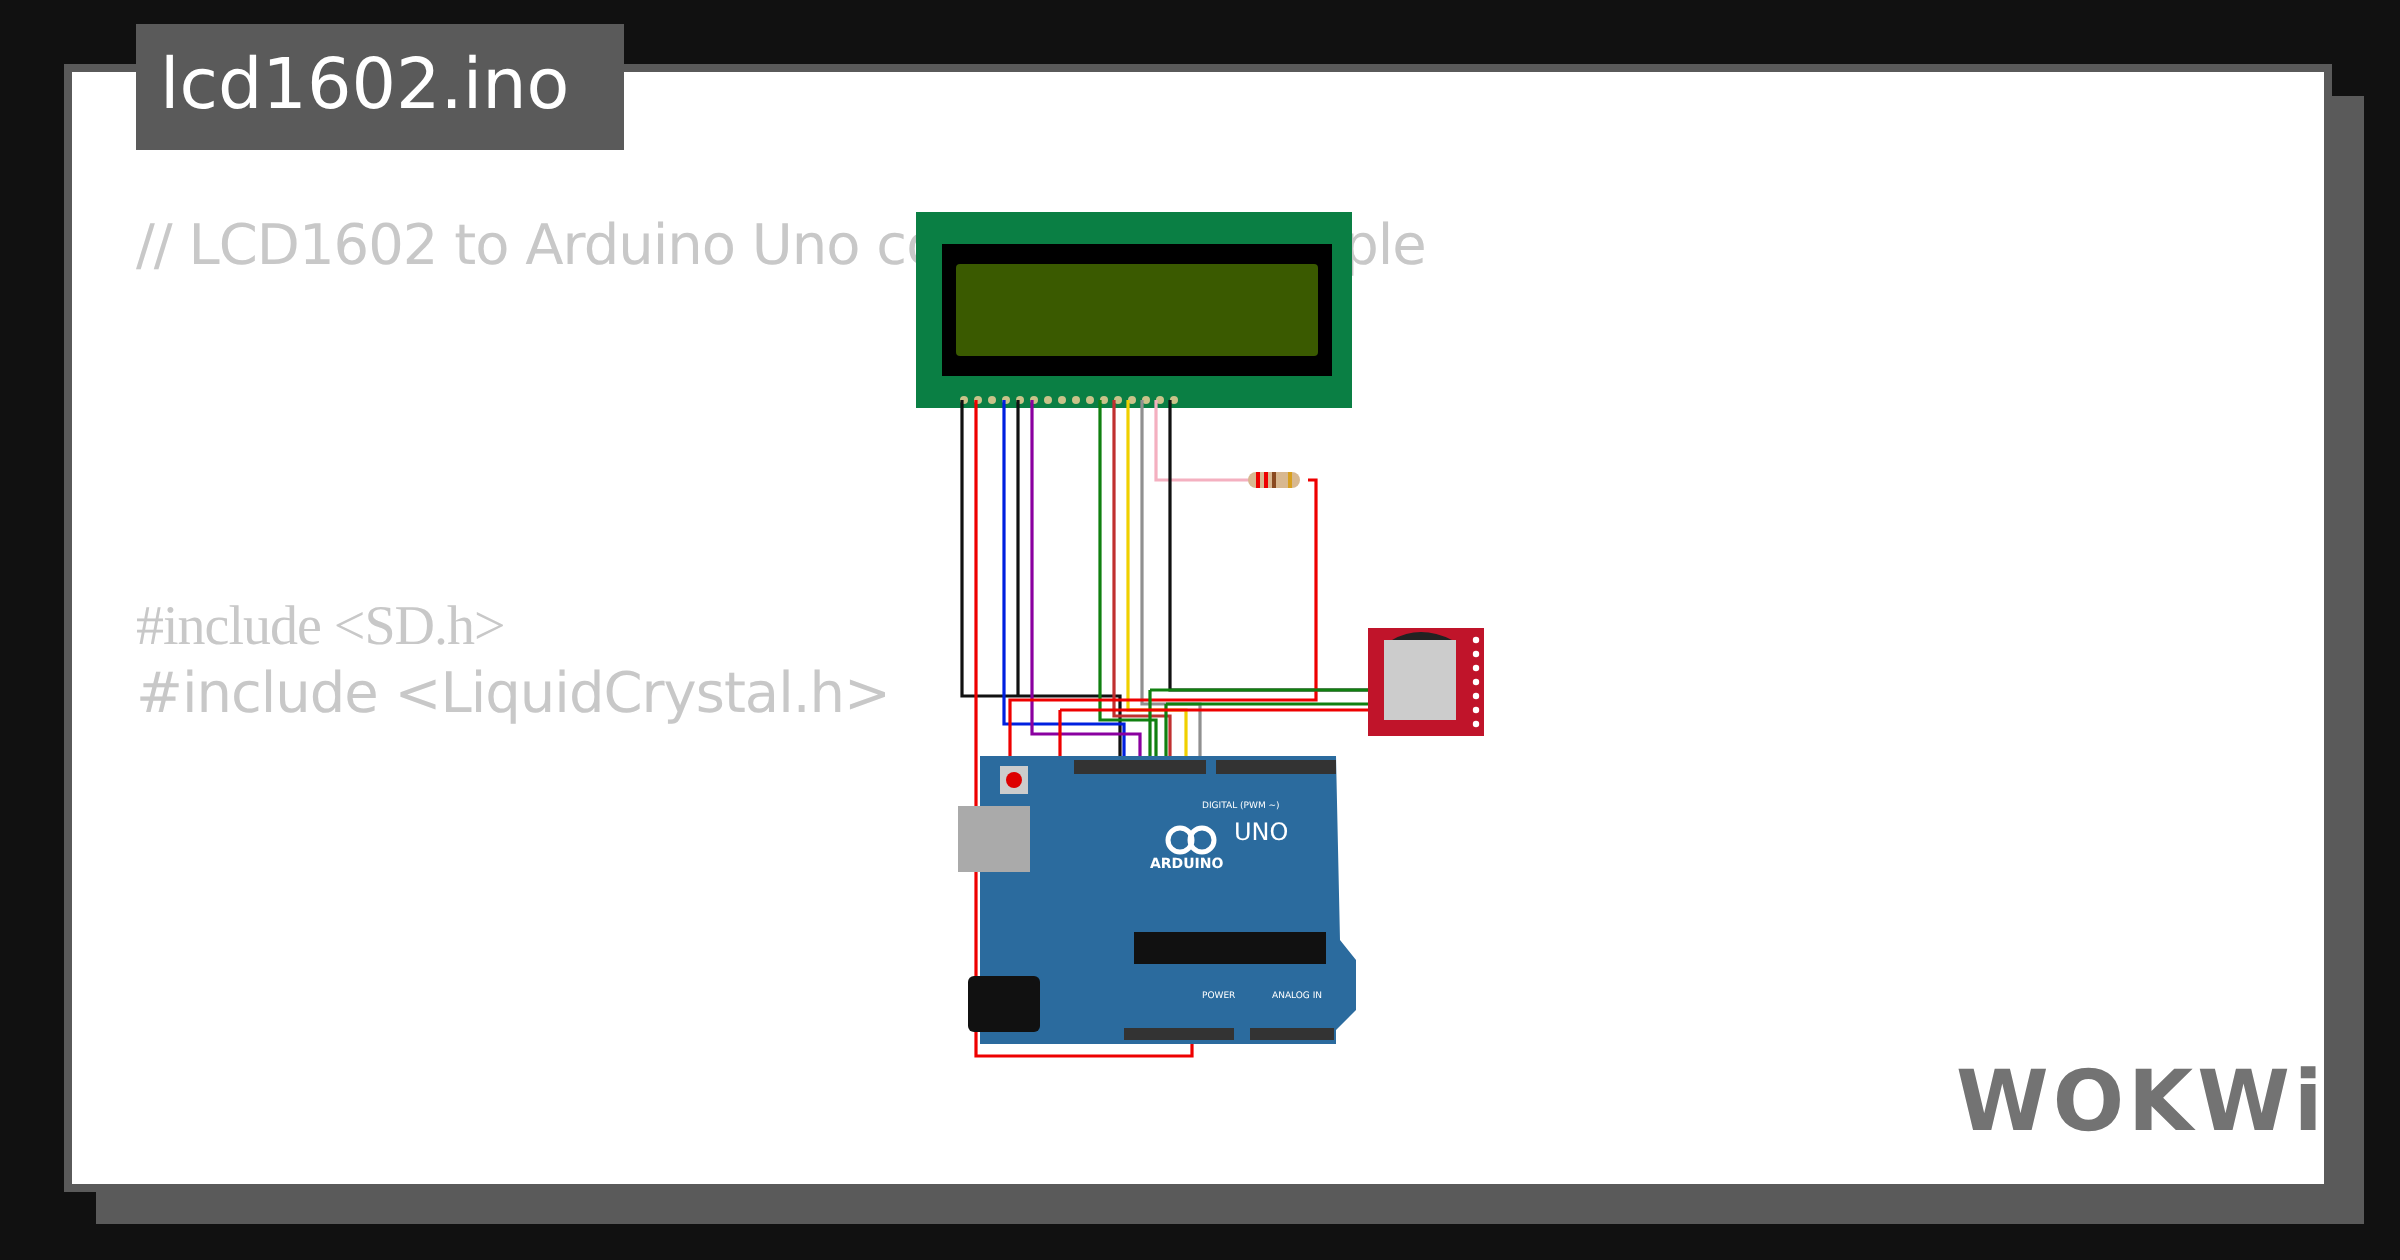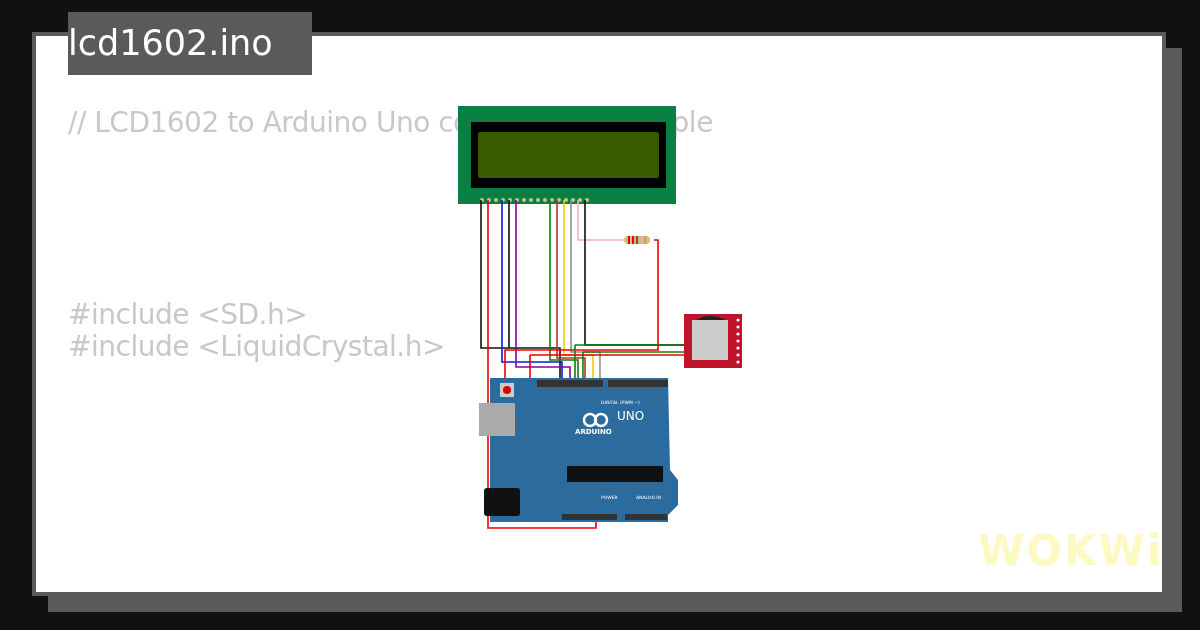--- a/index.html
+++ b/index.html
@@ -1,33 +1,33 @@
 <!DOCTYPE html>
 <html><head>
 <meta charset="utf-8">
 <style>
   html,body{margin:0;padding:0;}
   body{width:1200px;height:630px;background:#111111;position:relative;overflow:hidden;font-family:"DejaVu Sans",sans-serif;}
   .shadow{position:absolute;left:48px;top:48px;width:1134px;height:564px;background:#5a5a5a;}
   .card{position:absolute;left:32px;top:32px;width:1126px;height:556px;background:#ffffff;border:4px solid #5a5a5a;}
-  .title-tab{position:absolute;left:68px;top:12px;width:244px;height:63px;background:#5a5a5a;color:#fff;font-size:35px;line-height:63px;box-sizing:border-box;font-family:"DejaVu Sans",sans-serif;}
+  .title-tab{position:absolute;left:68px;top:12px;width:244px;height:63px;background:#5a5a5a;color:#fff;font-size:35px;line-height:63px;padding-left:12px;box-sizing:border-box;font-family:"DejaVu Sans",sans-serif;}
   .code{position:absolute;left:68px;color:#c8c8c8;font-size:28px;font-family:"DejaVu Sans",sans-serif;white-space:pre;letter-spacing:-0.5px;}
-  .logo{position:absolute;left:978px;top:526px;font-size:42px;font-weight:bold;color:#fef9c3;font-family:"DejaVu Sans",sans-serif;letter-spacing:2px;}
+  .logo{position:absolute;left:978px;top:526px;font-size:42px;font-weight:bold;color:#737373;font-family:"DejaVu Sans",sans-serif;letter-spacing:2px;}
   svg.circuit{position:absolute;left:0;top:0;}
 </style>
 </head>
 <body>
 
 <div class="shadow"></div>
 <div class="card"></div>
 
 <div class="title-tab">lcd1602.ino</div>
 
 <div class="code" style="top:106px;">// LCD1602 to Arduino Uno connection example</div>
-<div class="code" style="top:298px;">#include &lt;SD.h&gt;</div>
+<div class="code" style="top:298px;font-family:Liberation Serif, serif;">#include &lt;SD.h&gt;</div>
 <div class="code" style="top:330px;">#include &lt;LiquidCrystal.h&gt;</div>
 
 <svg class="circuit" width="1200" height="630">
 
   <g>
     <rect x="458" y="106" width="218" height="98" fill="#0a7f44"></rect>
     <rect x="471" y="122" width="195" height="66" fill="#000"></rect>
     <rect x="478" y="132" width="181" height="46" rx="2" fill="#3a5a00"></rect>
     <g fill="#c9c38a">
       <circle cx="482" cy="200" r="2"></circle>

